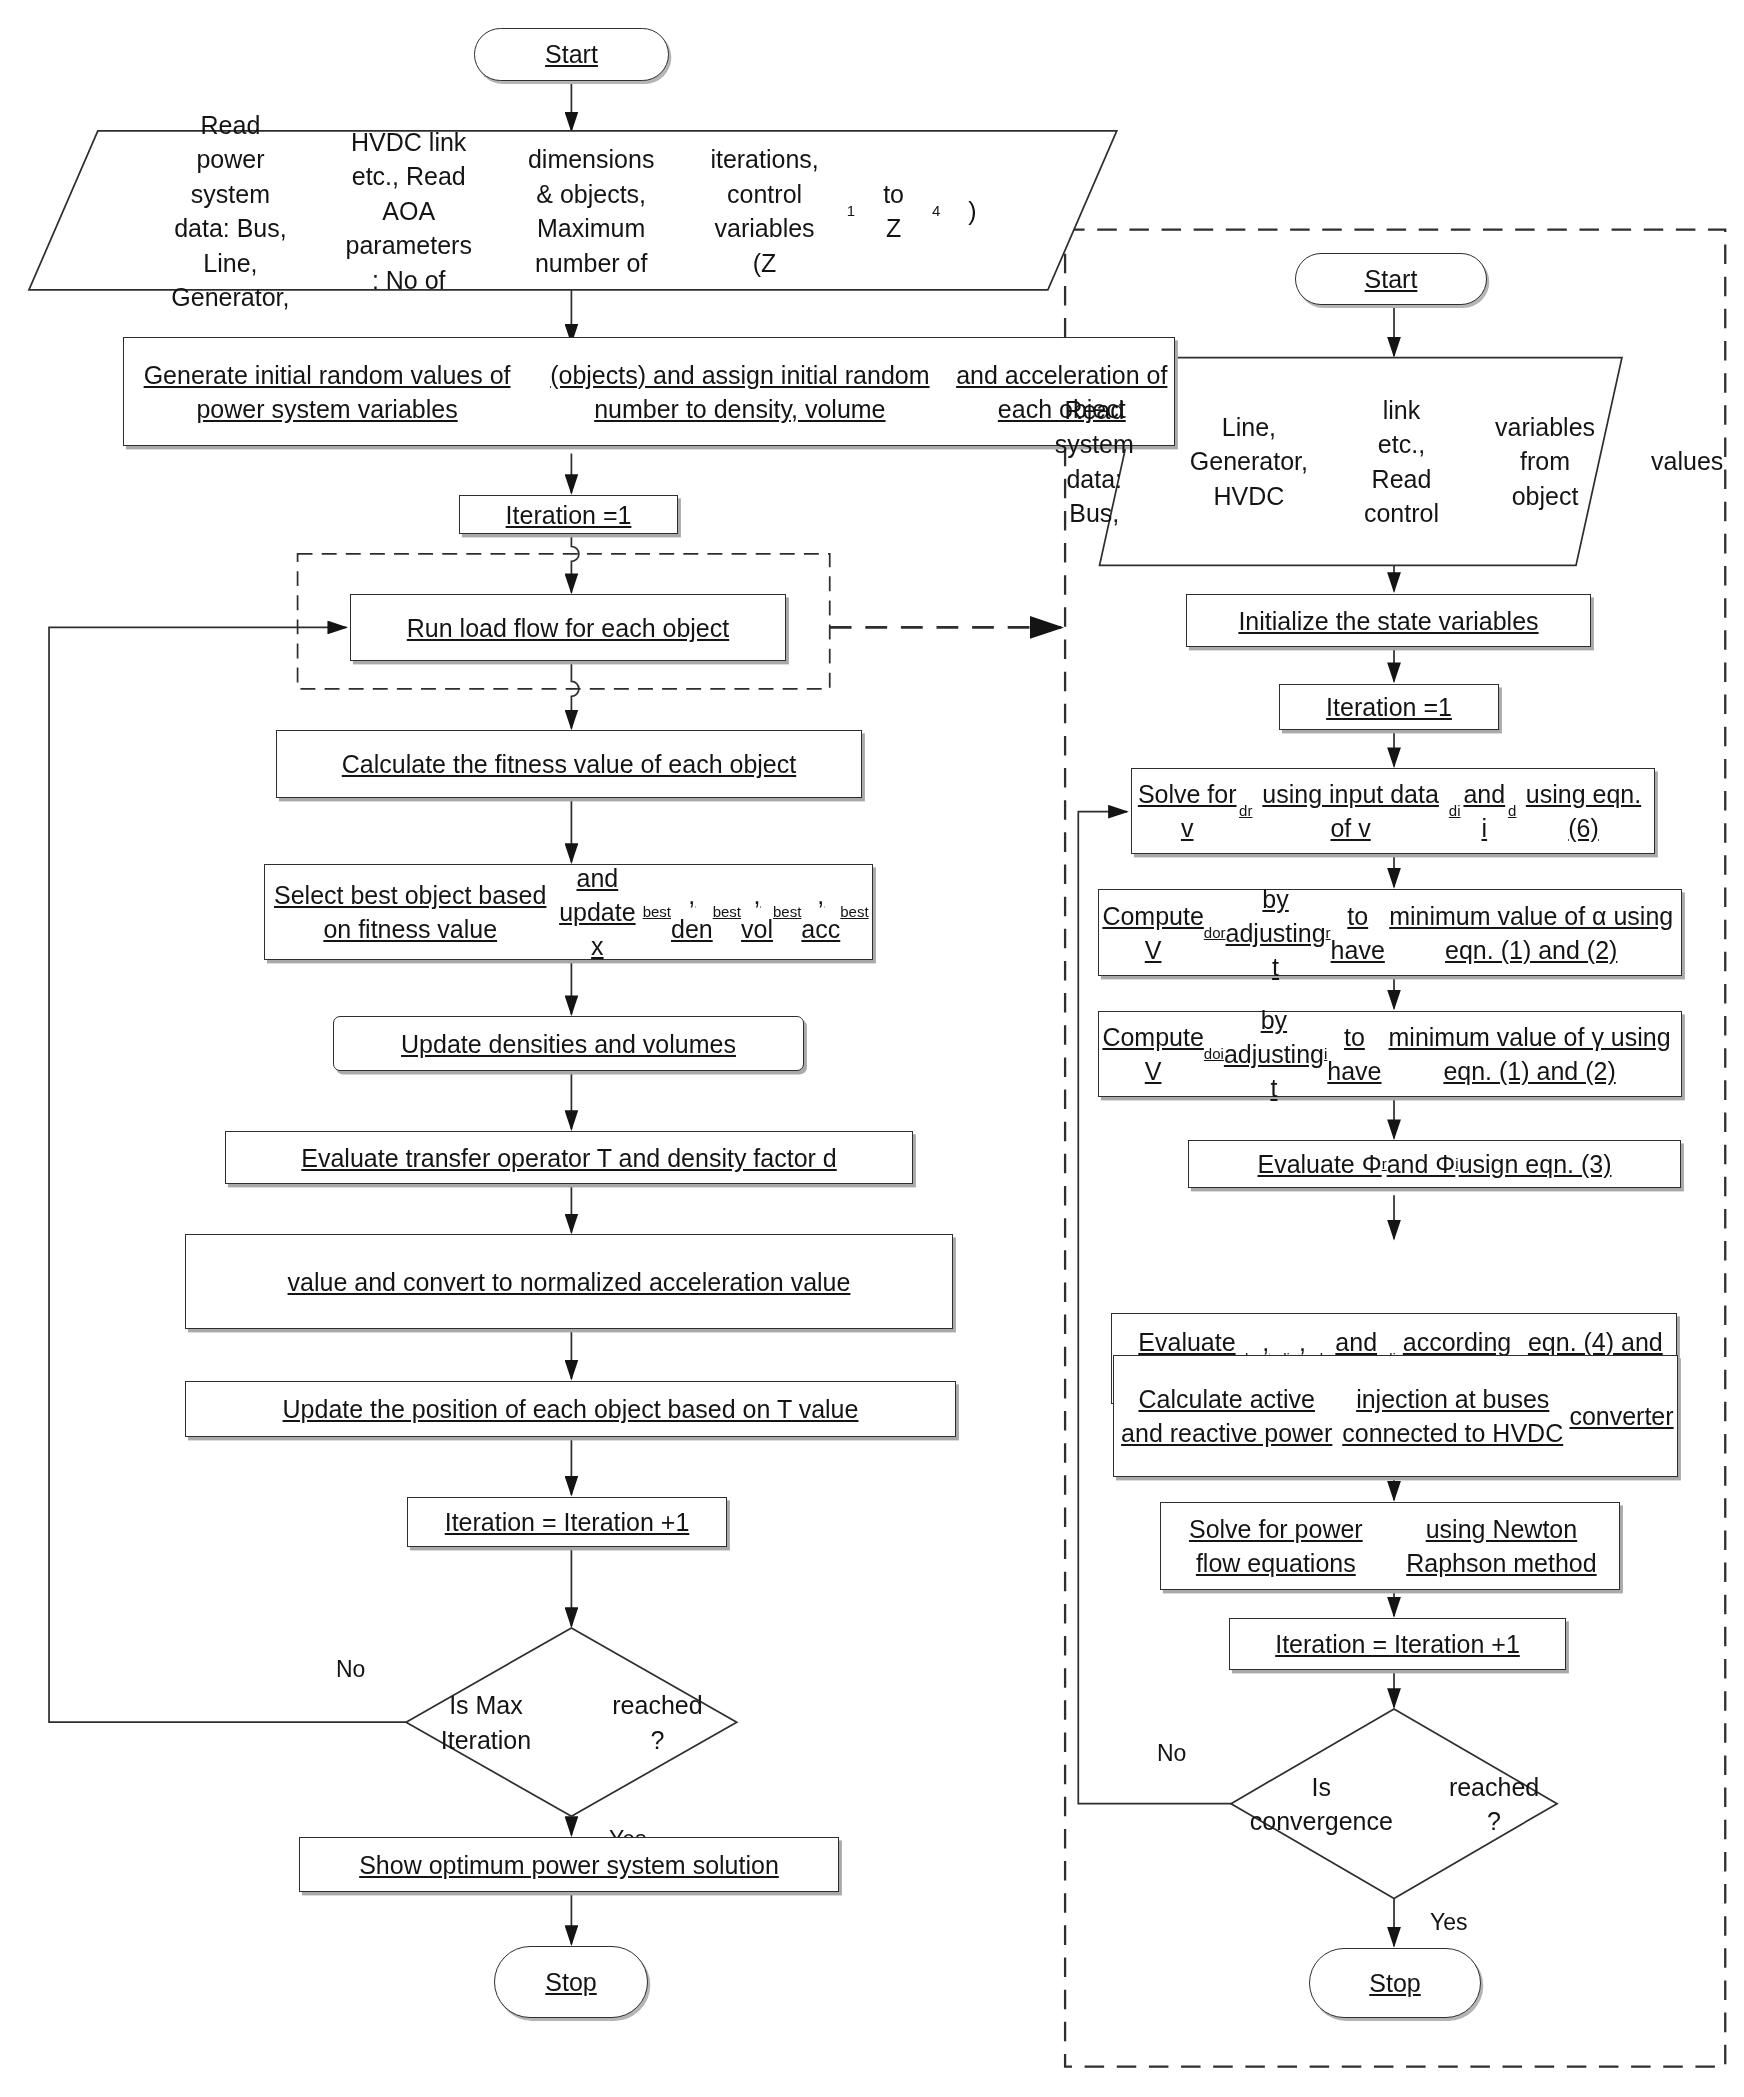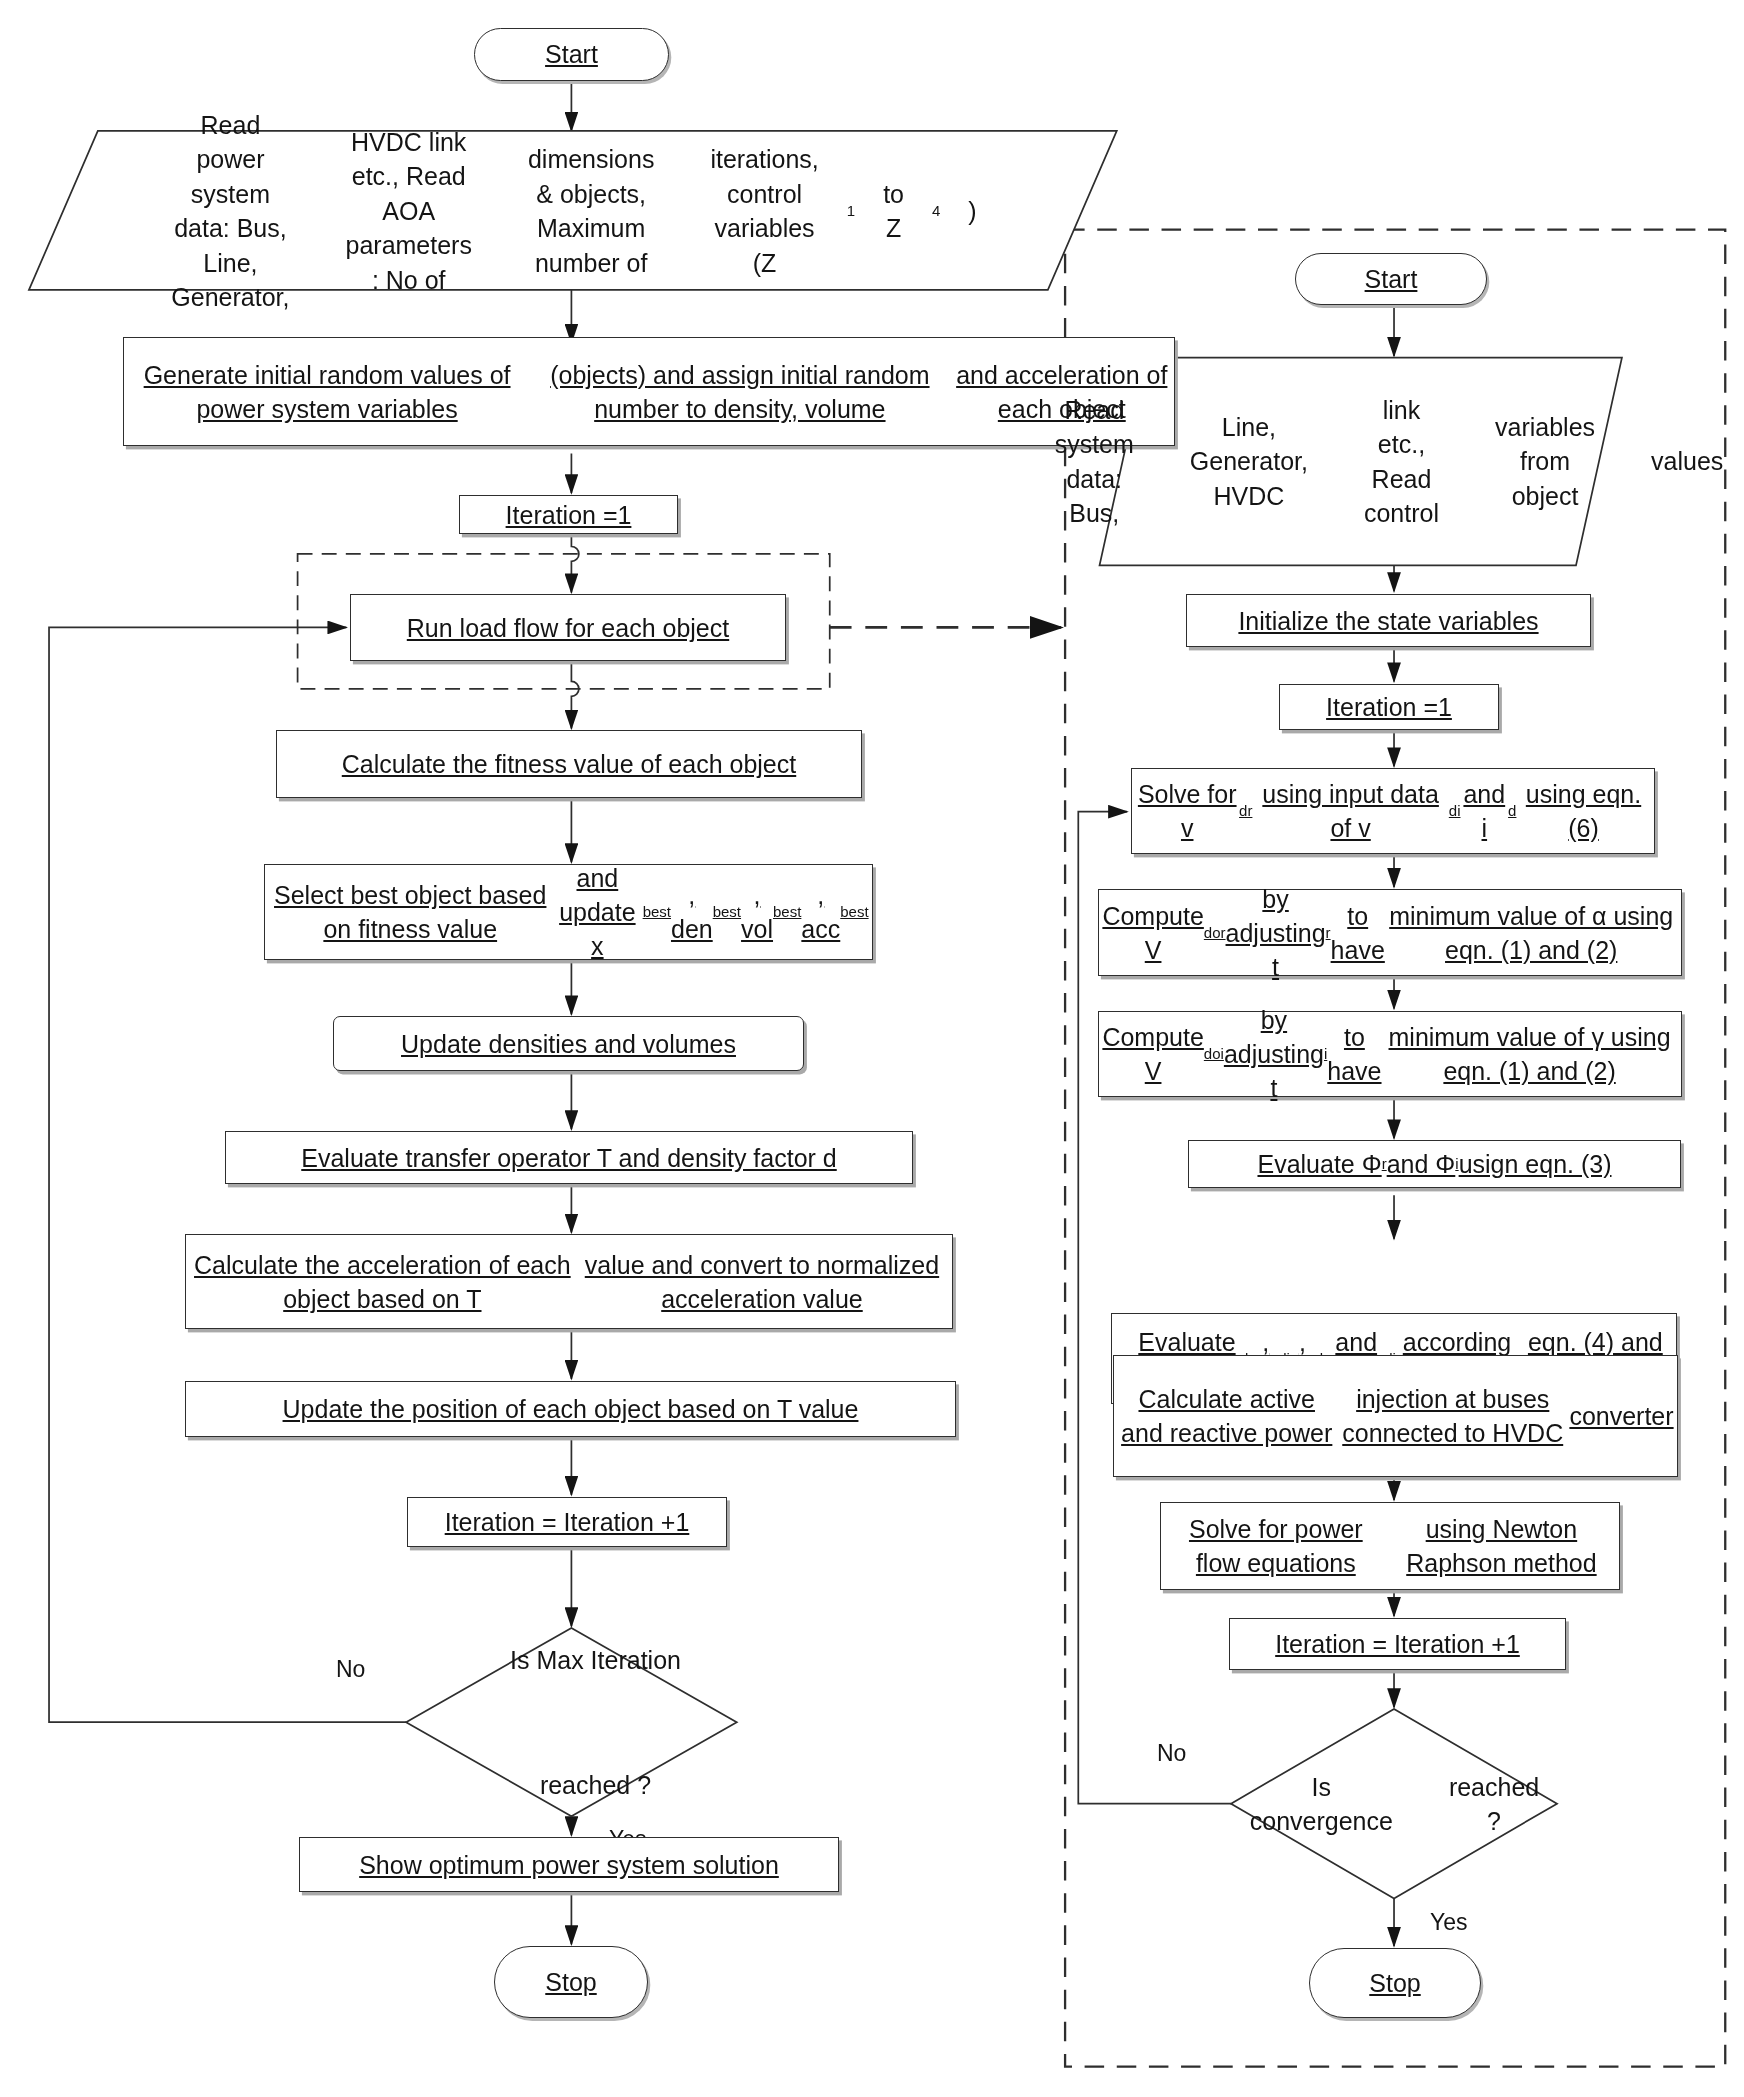--- a/index.html
+++ b/index.html
@@ -113,30 +113,29 @@
       <sub>best</sub>
       <span>, acc</span>
       <sub>best</sub>
     </div>
 
   <div class="node" style="left:333px;top:1016px;width:471px;height:55px;border-radius:7px;">Update densities and volumes</div>
 
   <div class="node" style="left:225px;top:1131px;width:688px;height:53px;">Evaluate transfer operator T and density factor d</div>
 
   <div class="node" style="left:185px;top:1234px;width:768px;height:95px;">
-      <span>Calculate the acceleration of each object based on T</span>
       <br>
       <span>value and convert to normalized acceleration value</span>
     </div>
 
   <div class="node" style="left:185px;top:1381px;width:771px;height:56px;">Update the position of each object based on T value</div>
 
   <div class="node" style="left:407px;top:1497px;width:320px;height:50px;">Iteration = Iteration +1</div>
 
-  <div class="lbl" style="left:452px;top:1665px;width:287px;height:115px;flex-direction:column;">
+  <div class="lbl" style="left:416px;top:1665px;width:287px;height:115px;">
       <span>Is Max Iteration</span>
       <br>
       <span>reached ?</span>
     </div>
 
   <div class="edge-lbl" style="left:324px;top:1656px;">No</div>
 
   <div class="edge-lbl" style="left:597px;top:1826px;">Yes</div>
 
   <div class="node" style="left:299px;top:1837px;width:540px;height:55px;">Show optimum power system solution</div>

